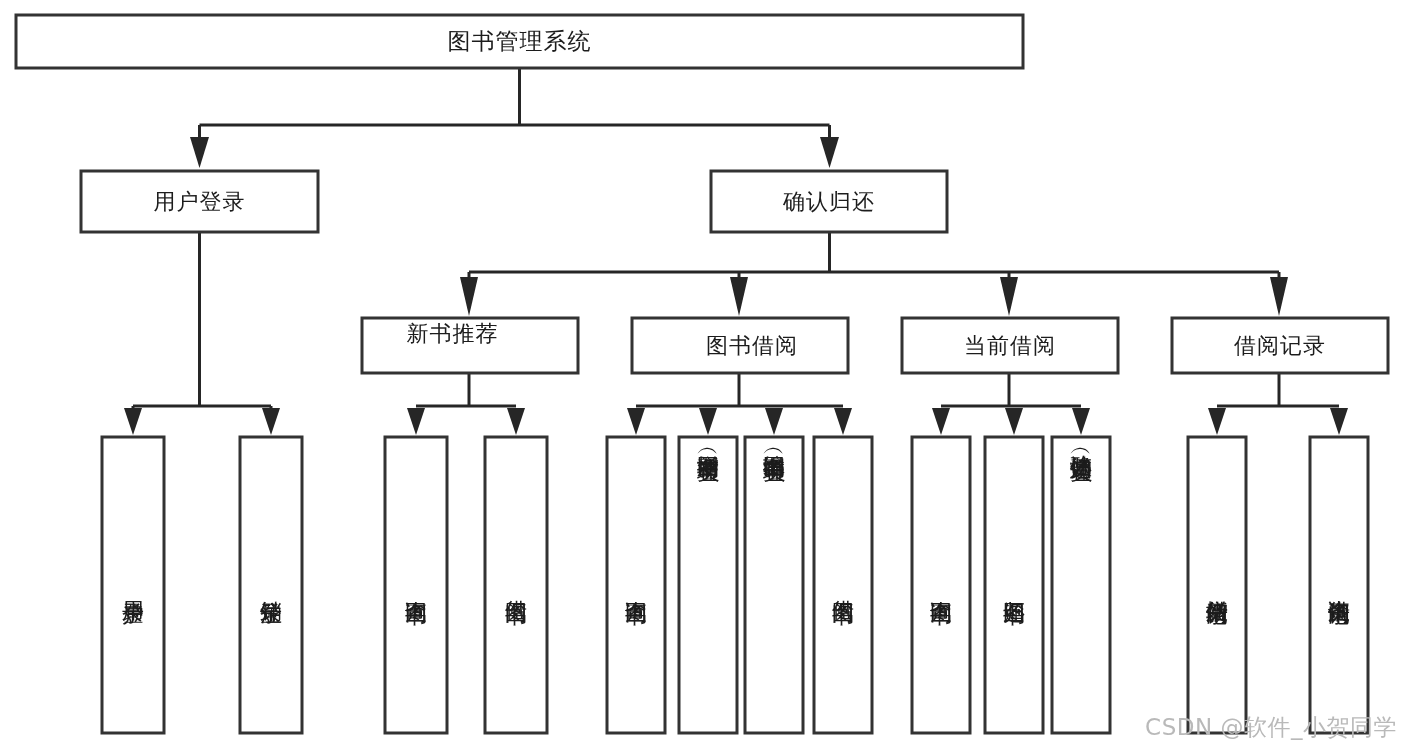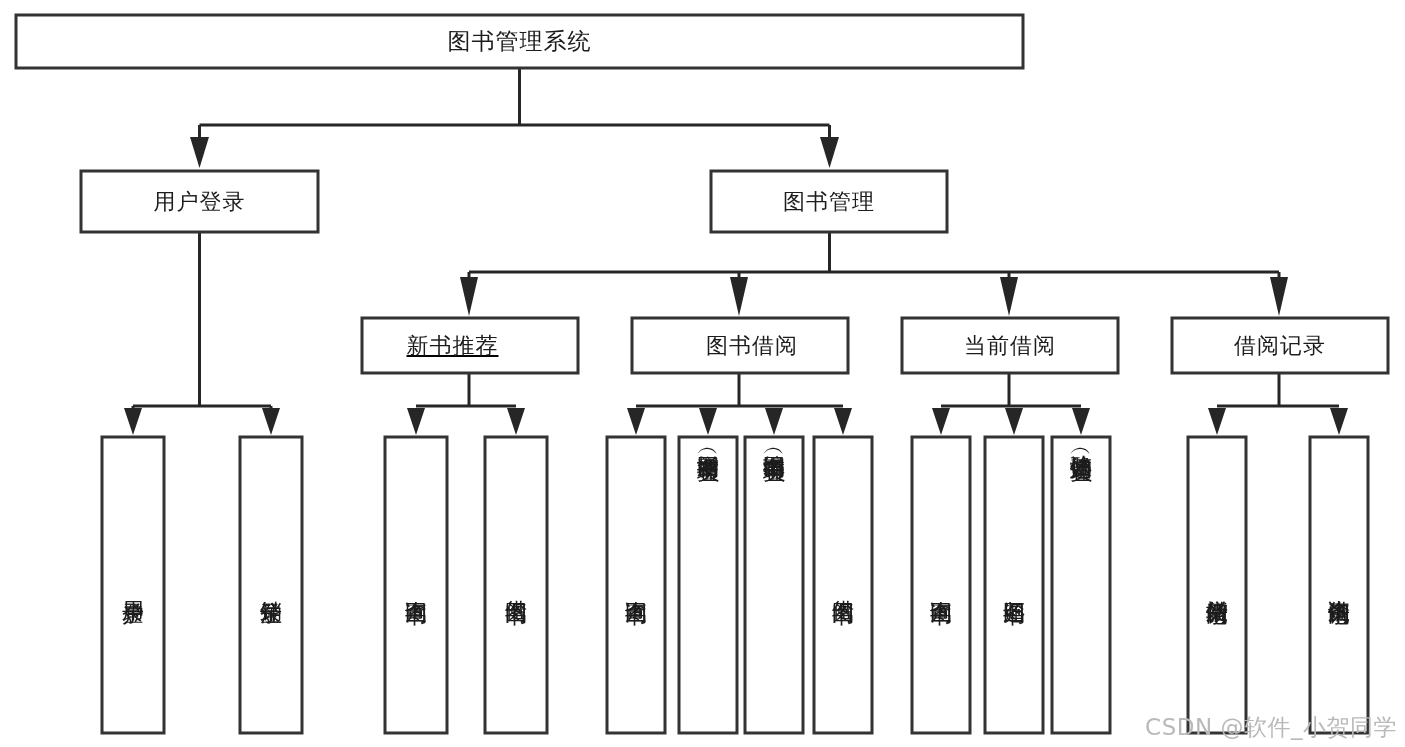--- a/index.html
+++ b/index.html
@@ -181,24 +181,24 @@
 
   <div class="hlabel-wrap" style="left:16px; top:15px; width:1007px; height:53px;">
     <span class="hlabel-text root-label-text">图书管理系统</span>
   </div>
 
   <div class="hlabel-wrap" style="left:81px; top:171px; width:237px; height:61px;">
     <span class="hlabel-text">用户登录</span>
   </div>
 
   <div class="hlabel-wrap" style="left:711px; top:171px; width:236px; height:61px;">
-    <span class="hlabel-text">图书管理</span>
-  </div>
-
-  <div class="hlabel-wrap" style="left:362px; top:318px; width:181px; height:55px;text-decoration:underline;">
+    <span class="hlabel-text">确认归还</span>
+  </div>
+
+  <div class="hlabel-wrap" style="left:362px; top:306px; width:181px; height:55px;">
     <span class="hlabel-text">新书推荐</span>
   </div>
 
   <div class="hlabel-wrap" style="left:644px; top:318px; width:216px; height:55px;">
     <span class="hlabel-text">图书借阅</span>
   </div>
 
   <div class="hlabel-wrap" style="left:1172px; top:318px; width:216px; height:55px;">
     <span class="hlabel-text">借阅记录</span>
   </div>

